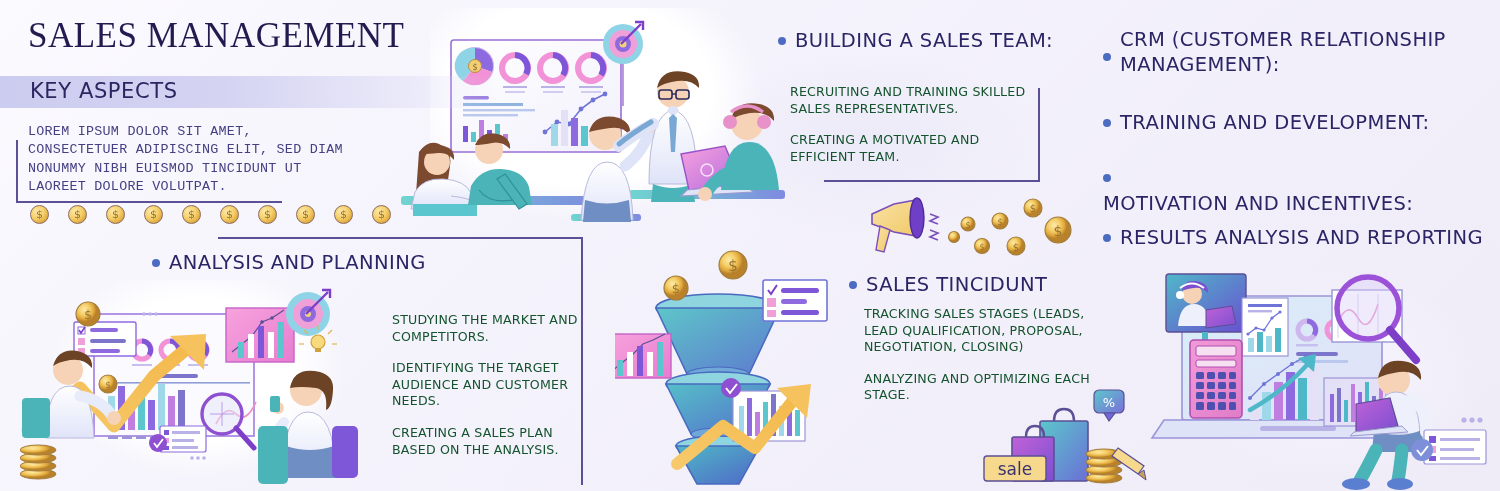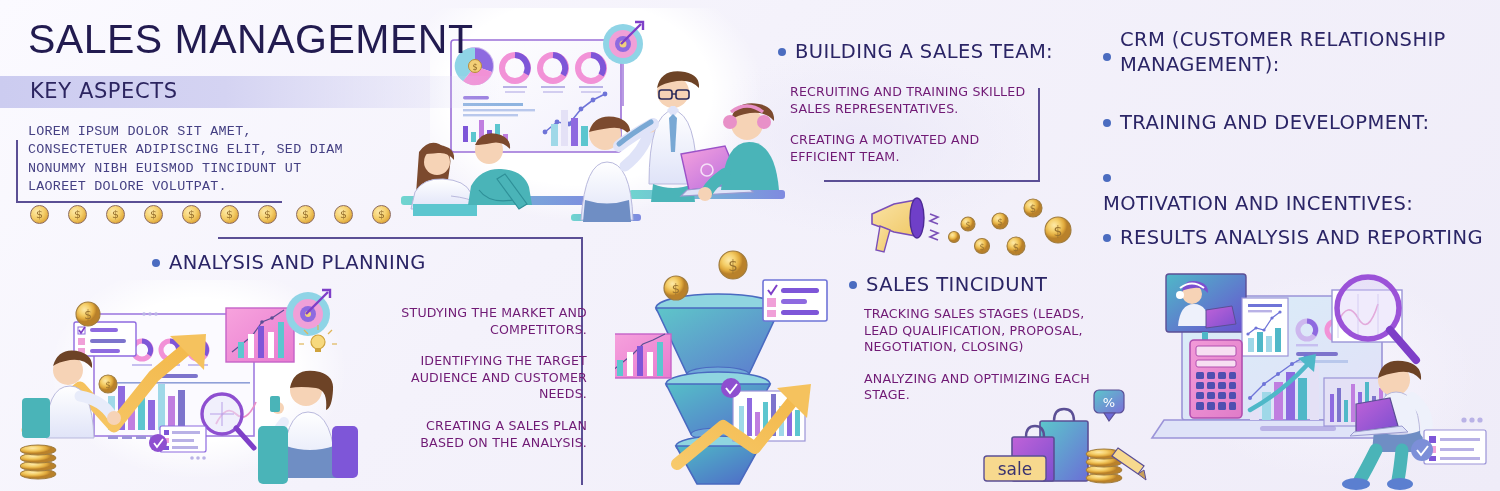--- a/index.html
+++ b/index.html
@@ -10,23 +10,23 @@
     position: relative;
   }
   .stage { position: absolute; inset: 0; width: 1500px; height: 491px; }
 
   
   .abs { position: absolute; }
 
   
   #title {
     left: 28px; top: 16px;
-    font-size: 41px; letter-spacing: 0.5px;
+    font-size: 35px; letter-spacing: 0.5px;
     color: #221b50; font-weight: 400;
-    font-family: Liberation Sans, sans-serif;
+    font-family: Liberation Serif, serif;
     white-space: nowrap;
   }
   #keyband {
     left: 0px; top: 76px; width: 500px; height: 32px;
     background: linear-gradient(to right, #ccccf0 0%, #d4d3f2 45%, rgba(236,234,248,0) 100%);
   }
   #keyaspects {
     left: 30px; top: 79px;
     font-size: 21px; letter-spacing: 0.6px; color: #2c2560;
     font-family: "DejaVu Sans", sans-serif; font-weight: 400;
@@ -60,39 +60,39 @@
   }
   .bullet-h .dot {
     width: 8px; height: 8px; border-radius: 50%;
     background: #4b6cc0; flex: 0 0 8px; margin-top: 9px;
   }
   .bullet-h .txt { font-size: 19.5px; line-height: 25px; font-weight: 400; }
 
   .body-txt {
     font-family: "DejaVu Sans", sans-serif;
     font-size: 12.6px; line-height: 16.6px; letter-spacing: 0.18px;
-    color: #701a75;
+    color: #14532d;
   }
   .body-txt p + p { margin-top: 15px; }
 
   
-  #bst-head { left: 778px; top: 28px; margin-top: 11px; }
+  #bst-head { left: 778px; top: 28px; }
   #bst-body { left: 790px; top: 84px; width: 250px; }
   #bst-brk-v { left: 1038px; top: 88px; width: 1.6px; height: 94px; background: #5b4f95; }
   #bst-brk-h { left: 824px; top: 180px; width: 216px; height: 1.6px; background: #5b4f95; }
 
   
   #rc1 { left: 1103px; top: 27px; width: 390px; align-items: center; }
   #rc2 { left: 1103px; top: 110px; width: 390px; }
   #rc3 { left: 1103px; top: 165px; width: 390px; flex-direction: column; }
   #rc4 { left: 1103px; top: 225px; width: 400px; }
 
   
   #ap-head { left: 152px; top: 250px; }
-  #ap-body { left: 392px; top: 305px; width: 195px; text-align: right; }
+  #ap-body { left: 392px; top: 312px; width: 195px; }
   #ap-brk-h { left: 218px; top: 237px; width: 364px; height: 1.6px; background: #5b4f95; }
   #ap-brk-v { left: 581px; top: 237px; width: 1.6px; height: 248px; background: #5b4f95; }
 
   
   #sp-head { left: 849px; top: 272px; }
   #sp-body { left: 864px; top: 306px; width: 245px; }
 
   
   .illus { position: absolute; }
   .illus svg { display: block; }

